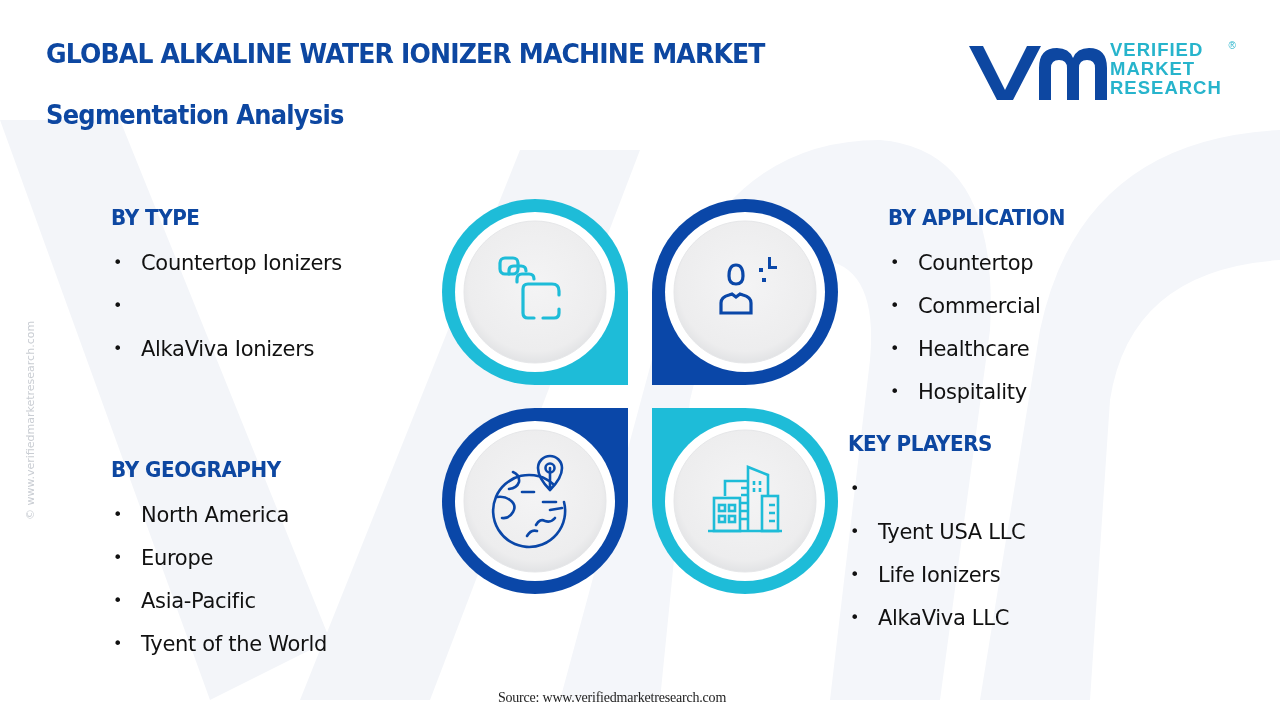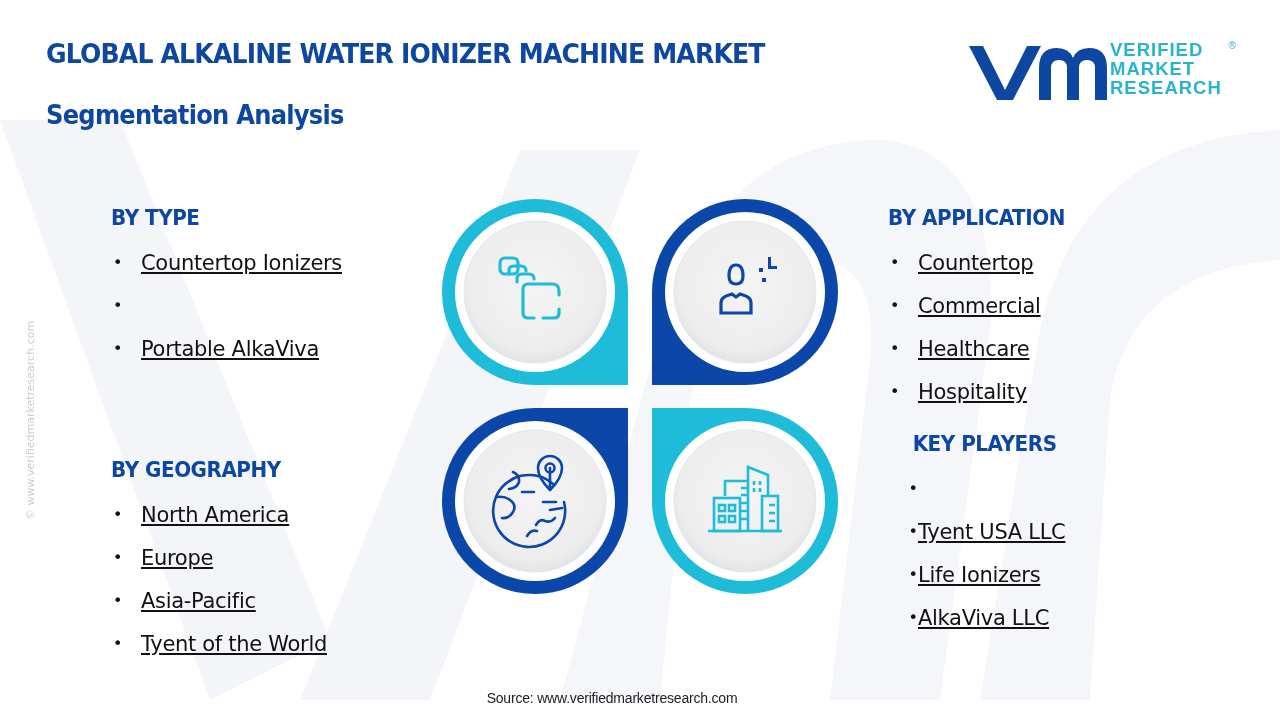--- a/index.html
+++ b/index.html
@@ -33,32 +33,32 @@
 
   .seg { position: absolute; z-index: 2; }
   .seg-heading {
     font-family: "DejaVu Sans", sans-serif; font-weight: bold; font-size: 21px;
     color: #0d47a1; letter-spacing: -0.5px; white-space: nowrap; margin-bottom: 11px;
     transform: scaleX(0.95); transform-origin: left center;
   }
   .seg-list { list-style: none; }
   .seg-item { display: flex; align-items: center; height: 43px; font-size: 21px; color: #111; white-space: nowrap; }
   .seg-bullet { width: 30px; font-size: 16px; padding-left: 2px; }
-  .seg-label { letter-spacing: -0.3px; text-decoration: underline; }
+  .seg-label { letter-spacing: -0.3px; }
 
   #seg-type { left: 111px; top: 206px; }
   #seg-app { left: 888px; top: 206px; }
   #seg-geo { left: 111px; top: 432px; margin-top: 26px; }
-  #seg-players { left: 888px; top: 432px; text-align: right; }
+  #seg-players { left: 848px; top: 432px; }
 
   .petals { position: absolute; left: 425px; top: 185px; width: 430px; height: 430px; z-index: 1; }
 
   .source {
     position: absolute; left: 0; width: 1224px; top: 690px; text-align: center;
-    font-size: 14px; color: #222; font-family: Liberation Sans, sans-serif; letter-spacing: -0.2px;
+    font-size: 14px; color: #222; font-family: Liberation Serif, serif; letter-spacing: -0.2px;
   }
 </style>
 </head>
 <body>
 
 <svg class="bg-watermark" width="1280" height="720" viewBox="0 0 1280 720">
   <path d="M0 120 L120 120 L330 640 L210 700 Z" fill="#f3f5f9"></path>
   <path d="M300 700 L520 150 L640 150 L430 700 Z" fill="#f3f5f9"></path>
   <path d="M560 700 L660 330 Q720 140 880 140 Q1000 150 990 330 L940 700 L830 700 L870 360 Q880 250 800 260 Q720 270 690 400 L660 700 Z" fill="#f4f6fa"></path>
   <path d="M980 700 L1040 330 Q1080 140 1280 130 L1280 260 Q1130 270 1110 400 L1090 700 Z" fill="#f4f6fa"></path>
@@ -162,21 +162,21 @@
   <ul class="seg-list">
     <li class="seg-item">
         <span class="seg-bullet">•</span>
         <span class="seg-label">Countertop Ionizers</span>
       </li>
     <li class="seg-item">
         <span class="seg-bullet">•</span>
       </li>
     <li class="seg-item">
         <span class="seg-bullet">•</span>
-        <span class="seg-label">Portable AlkaViva</span>
+        <span class="seg-label">AlkaViva Ionizers</span>
       </li>
   </ul>
 </div>
 
 <div class="seg" id="seg-app">
   <div class="seg-heading">BY APPLICATION</div>
   <ul class="seg-list">
     <li class="seg-item">
         <span class="seg-bullet">•</span>
         <span class="seg-label">Countertop</span>

